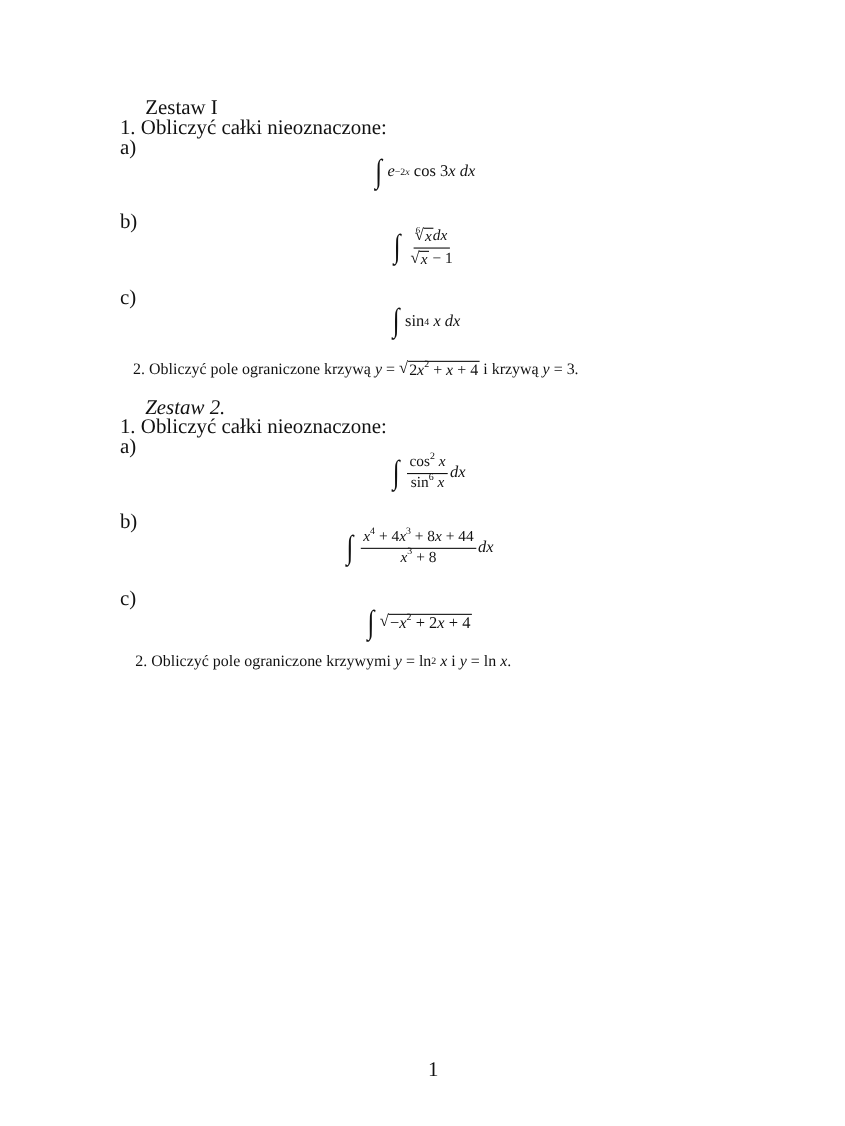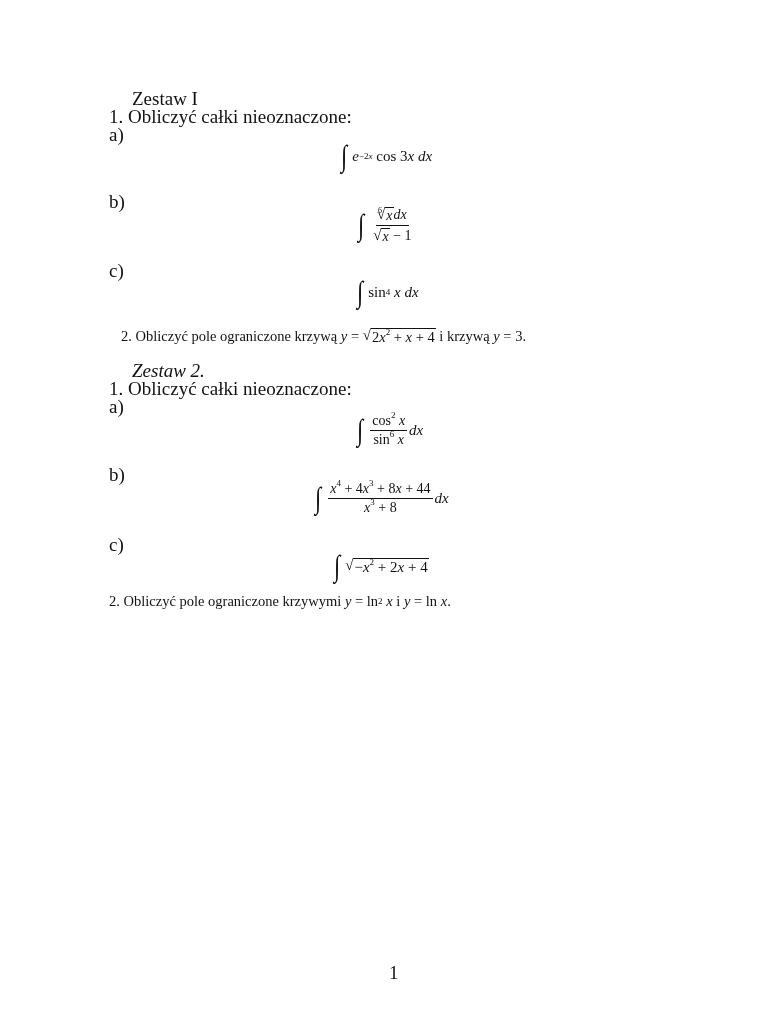--- a/index.html
+++ b/index.html
@@ -81,17 +81,17 @@
 
 <div class="t" style="left:109px;top:535px;">c)</div>
 <div class="m" style="left:333px;top:550px;height:32px;">
   <span class="int">∫</span>
     <span class="sqrt">
       <span class="rad">√</span>
       <span class="body">−<i>x</i><sup>2</sup> + 2<i>x</i> + 4</span>
     </span>
 </div>
 
-<div class="m" style="left:109px;top:591px;height:20px;font-size:14.5px;">
+<div class="m" style="left:123px;top:591px;height:20px;font-size:14.5px;">
   <span>2. Obliczyć pole ograniczone krzywymi</span>&nbsp;<i>y</i>&nbsp;=&nbsp;ln<sup>2</sup>&nbsp;<i>x</i>&nbsp;<span>i</span>&nbsp;<i>y</i>&nbsp;=&nbsp;ln&nbsp;<i>x</i>.
 </div>
 
 <div class="t" style="left:389px;top:963px;">1</div>
 
 </body></html>

